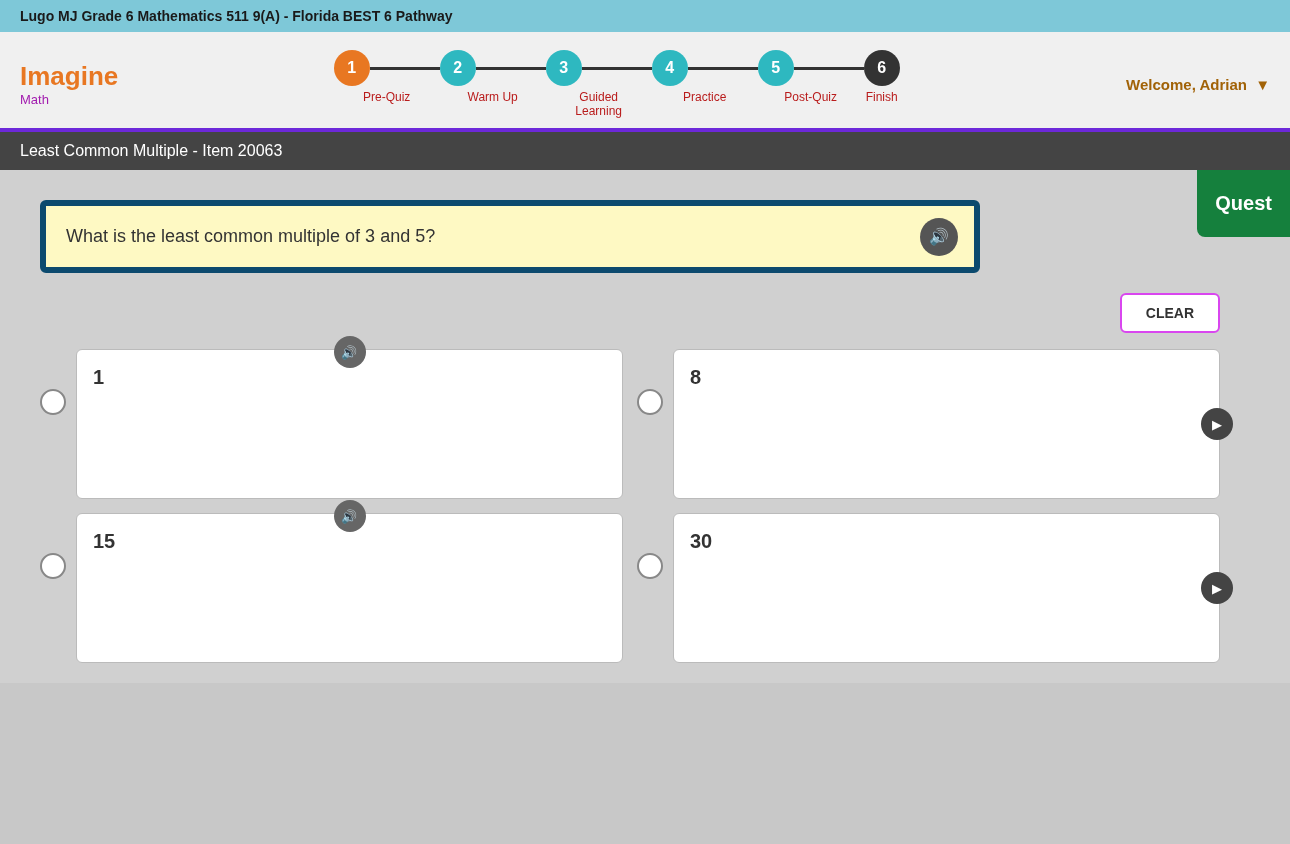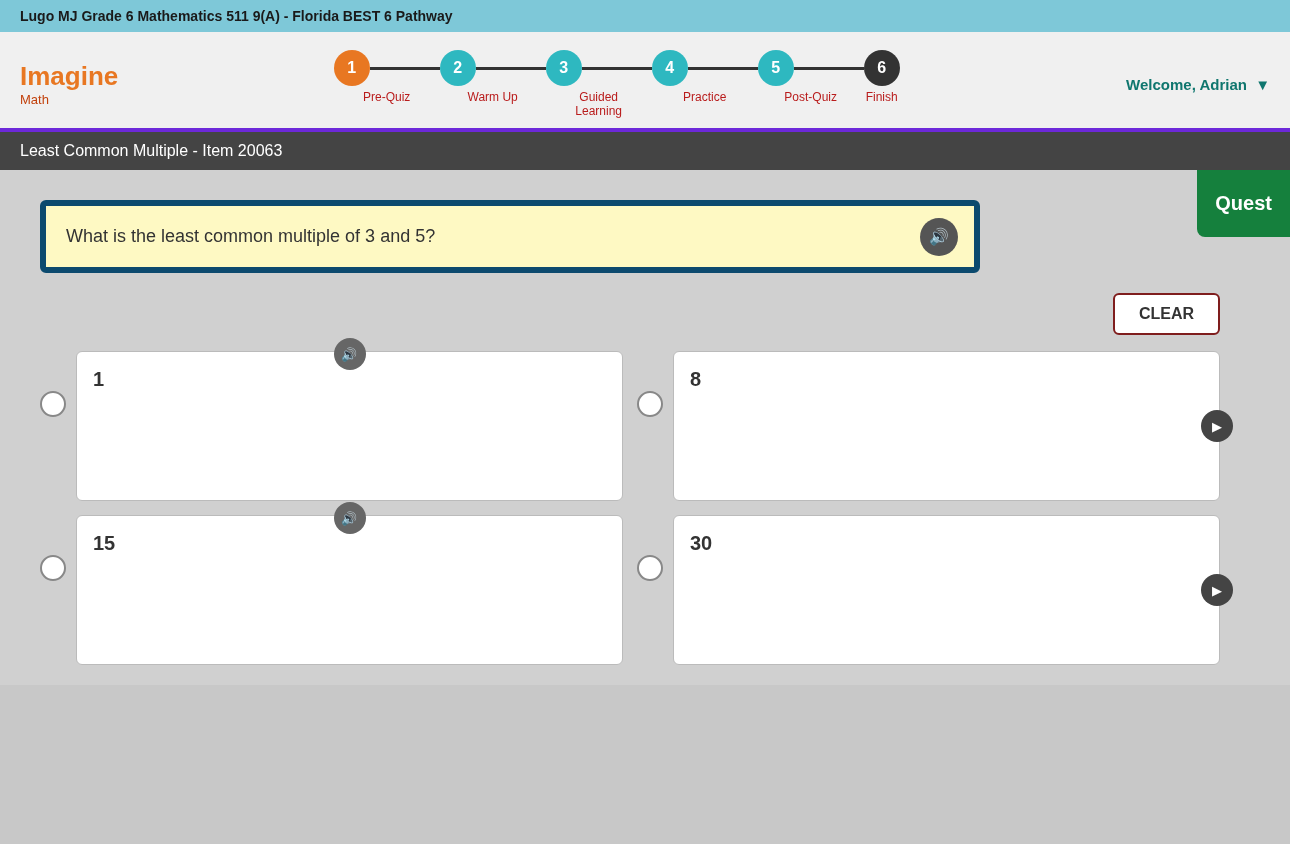--- a/index.html
+++ b/index.html
@@ -40,21 +40,21 @@
       display: flex;
       flex-direction: column;
     }
     .logo-imagine {
       font-size: 26px;
       font-weight: bold;
       color: #e87722;
     }
     .logo-math {
       font-size: 13px;
-      color: #c2410c;
+      color: #a21caf;
     }
 
     .step-circle {
       width: 36px;
       height: 36px;
       border-radius: 50%;
       display: flex;
       align-items: center;
       justify-content: center;
       font-weight: bold;
@@ -93,21 +93,21 @@
       align-items: center;
     }
 
     .step-row {
       display: flex;
       align-items: center;
     }
 
     .welcome-text {
       font-size: 15px;
-      color: #0f766e;
+      color: #a16207;
       font-weight: bold;
       white-space: nowrap;
       margin-left: 11px;
     }
 
     
     .section-title-bar {
       background: #444;
       padding: 10px 20px;
     }
@@ -168,24 +168,24 @@
     
     .action-buttons {
       display: flex;
       gap: 10px;
       justify-content: flex-end;
       margin-bottom: 16px;
       padding-right: 10px;
     }
     .btn-clear {
       background: white;
-      border: 2px solid #7f1d1d;
+      border: 2px solid #d946ef;
       border-radius: 6px;
       padding: 10px 24px;
-      font-size: 16px;
+      font-size: 14px;
       font-weight: bold;
       color: #333;
       cursor: pointer;
     }
     .btn-check {
       background: #2eb8c0;
       border: none;
       border-radius: 6px;
       padding: 10px 24px;
       font-size: 16px;

